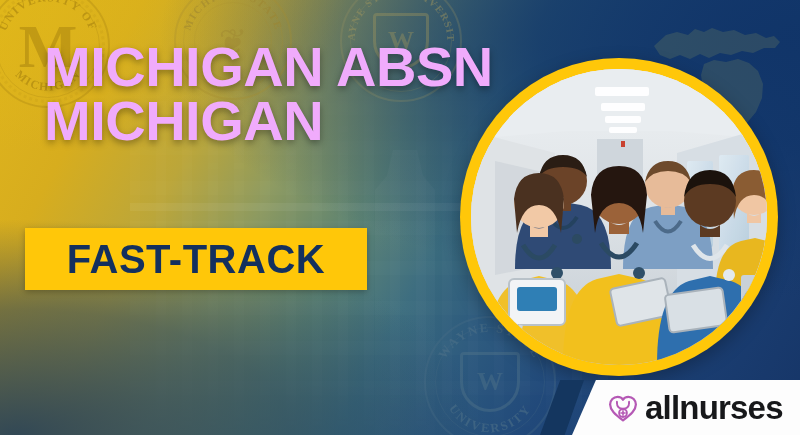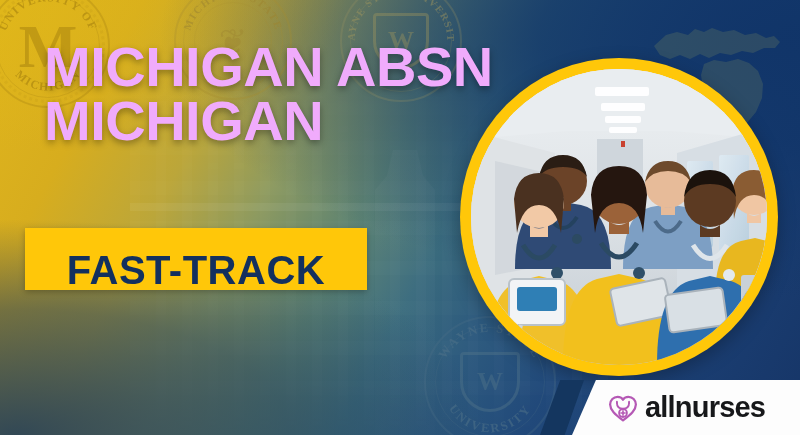--- a/index.html
+++ b/index.html
@@ -119,21 +119,21 @@
     text-shadow:0 3px 7px rgba(0,0,0,.35);
     z-index:6;
   }
   .headline .hl-line{display:block;white-space:nowrap;}
 
   
   .badge{
     position:absolute;left:25px;top:228px;
     width:342px;height:62px;
     background:#ffc709;
-    display:flex;align-items:flex-end;justify-content:center;
+    display:flex;align-items:center;justify-content:center;
     z-index:7;
     box-shadow:0 2px 6px rgba(0,0,0,.25);
   }
   .badge-text{
     color:#13305e;
     font-weight:bold;
     font-size:40px;
     letter-spacing:0.5px;
     line-height:1;
   }
@@ -173,21 +173,21 @@
     z-index:8;
     display:flex;align-items:center;
   }
   .logo-inner{
     display:flex;align-items:center;gap:7px;
     margin-left:36px;
   }
   .heart-icon{width:30px;height:28px;flex:0 0 auto;}
   .heart-icon svg{display:block;width:100%;height:100%;}
   .logo-word{
-    font-size:29px;font-weight:bold;color:#17181a;letter-spacing:-0.8px;line-height:1;
+    font-size:33px;font-weight:bold;color:#17181a;letter-spacing:-0.8px;line-height:1;
   }
   .panel-accent{
     position:absolute;right:216px;bottom:0;width:44px;height:55px;
     background:#14365f;
     clip-path:polygon(46% 0%, 100% 0%, 56% 100%, 0% 100%);
     z-index:7;
   }
 </style>
 </head>
 <body>

